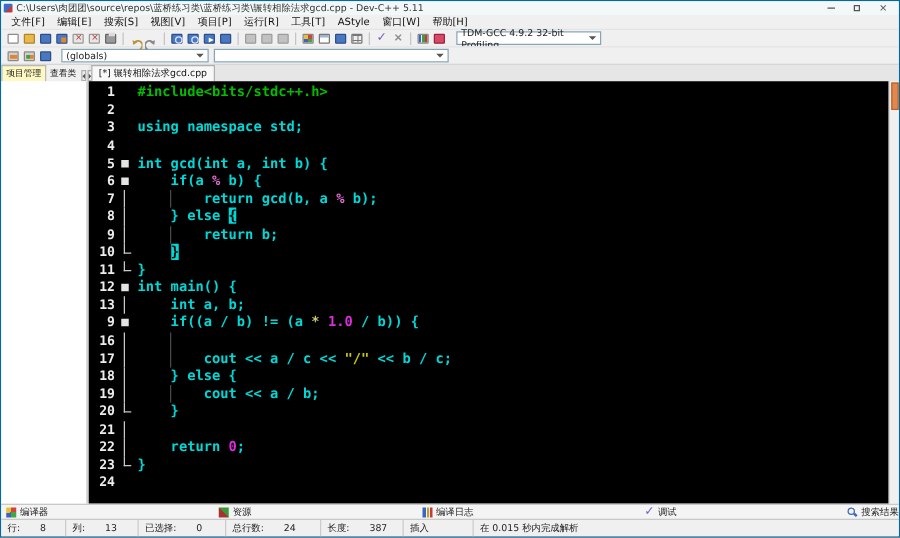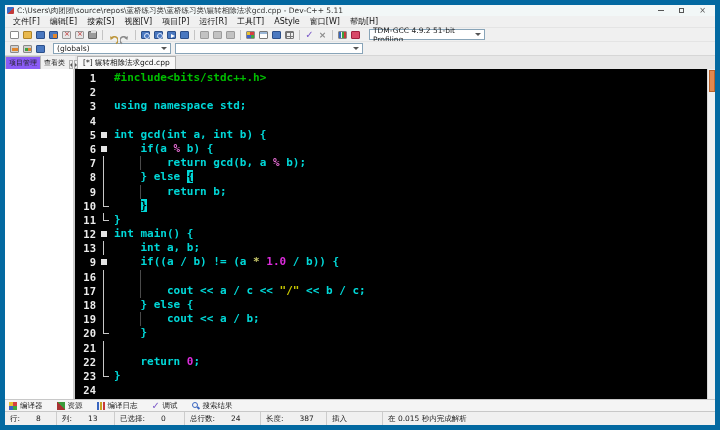--- a/index.html
+++ b/index.html
@@ -1,18 +1,18 @@
 <!DOCTYPE html>
 <html><head>
 <meta charset="utf-8">
 <style>
   * { box-sizing: border-box; margin: 0; padding: 0; }
   html,body { width:720px; height:430px; overflow:hidden; background:#d8d8d8;
               font-family:"DejaVu Sans", sans-serif; }
-  .window { width:720px; height:430px; border:5px solid #0369a1; background:#f0f0f0;
+  .window { width:720px; height:430px; border:1px solid #0369a1; background:#f0f0f0;
             display:flex; flex-direction:column; }
 
   
   .titlebar { height:11px; background:#f2f7f7; display:flex; align-items:center; flex:none; }
   .app-icon { width:7px; height:7px; margin:0 3px 0 2px; border-radius:1px;
               background:linear-gradient(135deg,#3a6cc8 55%,#c23a3a 55%); flex:none; }
   .title-text { font-size:7.5px; color:#333; white-space:nowrap; overflow:hidden; flex:1; }
   .win-controls { display:flex; align-items:center; gap:15px; padding:0 9px 0 4px; flex:none; }
   .wc-min { width:6px; height:1px; background:#555; }
   .wc-max { width:5px; height:5px; border:1px solid #555; }
@@ -65,21 +65,21 @@
            font-size:7.5px; color:#222; padding:0 3px; flex:none; }
   .combo .ar { margin-left:auto; width:0; height:0; border:3px solid transparent; border-top-color:#555; margin-top:3px; }
   .combo-compiler { width:116px; margin-left:7px; }
   .combo-globals  { width:118px; margin-left:6px; }
   .combo-members  { width:188px; margin-left:4px; }
 
   
   .tabrow { height:14px; display:flex; flex:none; background:#e6e6e6; border-top:1px solid #d6d6d6; }
   .panel-tabs { width:70px; flex:none; display:flex; align-items:flex-end; background:#f0f0f0; }
   .panel-tab { font-size:7px; color:#222; padding:1px 3px; white-space:nowrap; }
-  .panel-tab.active { background:#8b5cf6; border:1px solid #b8b8b8; border-bottom:none; }
+  .panel-tab.active { background:#fef9c3; border:1px solid #b8b8b8; border-bottom:none; }
   .mini-arrow { width:9px; height:9px; border:1px solid #b0b0b0; background:#eee; display:flex;
                 align-items:center; justify-content:center; margin-left:1px; }
   .mini-arrow i { width:0; height:0; border:2.5px solid transparent; }
   .mini-arrow .left  { border-right-color:#555; margin-left:-2px; }
   .mini-arrow .right { border-left-color:#555; margin-right:-2px; }
   .file-tab { margin-left:2px; background:#f8f8f8; border:1px solid #b0b0b0; border-bottom:none;
               font-size:7.5px; color:#111; display:flex; align-items:center; padding:0 5px; white-space:nowrap; }
 
   
   .main { flex:1; display:flex; min-height:0; }
@@ -99,21 +99,21 @@
   .tok-num { color:#dc2cdc;text-align:center; }
   .tok-op  { color:#e46cd2; }
   .tok-str { color:#c8c800; }
   .tok-star{ color:#c8c86a; }
   .tok-hl  { background:#00d8d8; color:#000; }
   .vscroll { width:8px; flex:none; background:#f0f0f0; border-left:1px solid #d8d8d8; }
   .vthumb { width:6px; height:22px; margin:1px auto 0; background:#e2884e; border:1px solid #b9622a; }
 
   
   .bottom-tabs { height:12px; flex:none; background:#f4f4f4; border-top:1px solid #c8c8c8;
-                 display:flex; align-items:center; padding-left:4px; gap:14px; }
+                 display:flex; align-items:center; padding-left:4px; gap:14px;justify-content:space-between; }
   .btab { display:flex; align-items:center; gap:3px; font-size:7.5px; color:#222; white-space:nowrap; }
   .bi { width:8px; height:8px; flex:none; position:relative; }
   .bi-compiler { background:conic-gradient(#d84040 0 25%, #40a840 0 50%, #4060c8 0 75%, #e8c030 0); }
   .bi-res { background:linear-gradient(45deg,#a83232 50%,#3a9a3a 50%); }
   .bi-log { background:linear-gradient(90deg,#3a66c0 0 30%,transparent 30% 40%,#c8a020 40% 65%,transparent 65% 72%,#c83a3a 72%); }
   .bi-debug { color:#7a58c8; font-size:10px; font-weight:bold; line-height:8px; }
   .bi-search::before { content:""; position:absolute; left:0; top:0; width:4px; height:4px;
                        border:1.5px solid #3a66c0; border-radius:50%; }
   .bi-search::after { content:""; position:absolute; left:5px; top:5px; width:3px; height:1.5px;
                       background:#3a66c0; transform:rotate(45deg); }
@@ -237,21 +237,21 @@
         </span>
         <div class="tsep"></div>
         <span class="tbtn">
           <i class="ic i-chart"></i>
         </span>
         <span class="tbtn">
           <i class="ic i-pkg"></i>
         </span>
       </span>
     <div class="combo combo-compiler">
-      <span>TDM-GCC 4.9.2 51-bit Profiling</span>
+      <span>TDM-GCC 4.9.2 32-bit Profiling</span>
       <i class="ar"></i>
     </div>
   </div>
 
   <div class="toolbar">
     <span id="toolbar2-icons" style="display:flex;align-items:center;">
         <span class="tbtn">
           <i class="ic i-t2a"></i>
         </span>
         <span class="tbtn">

